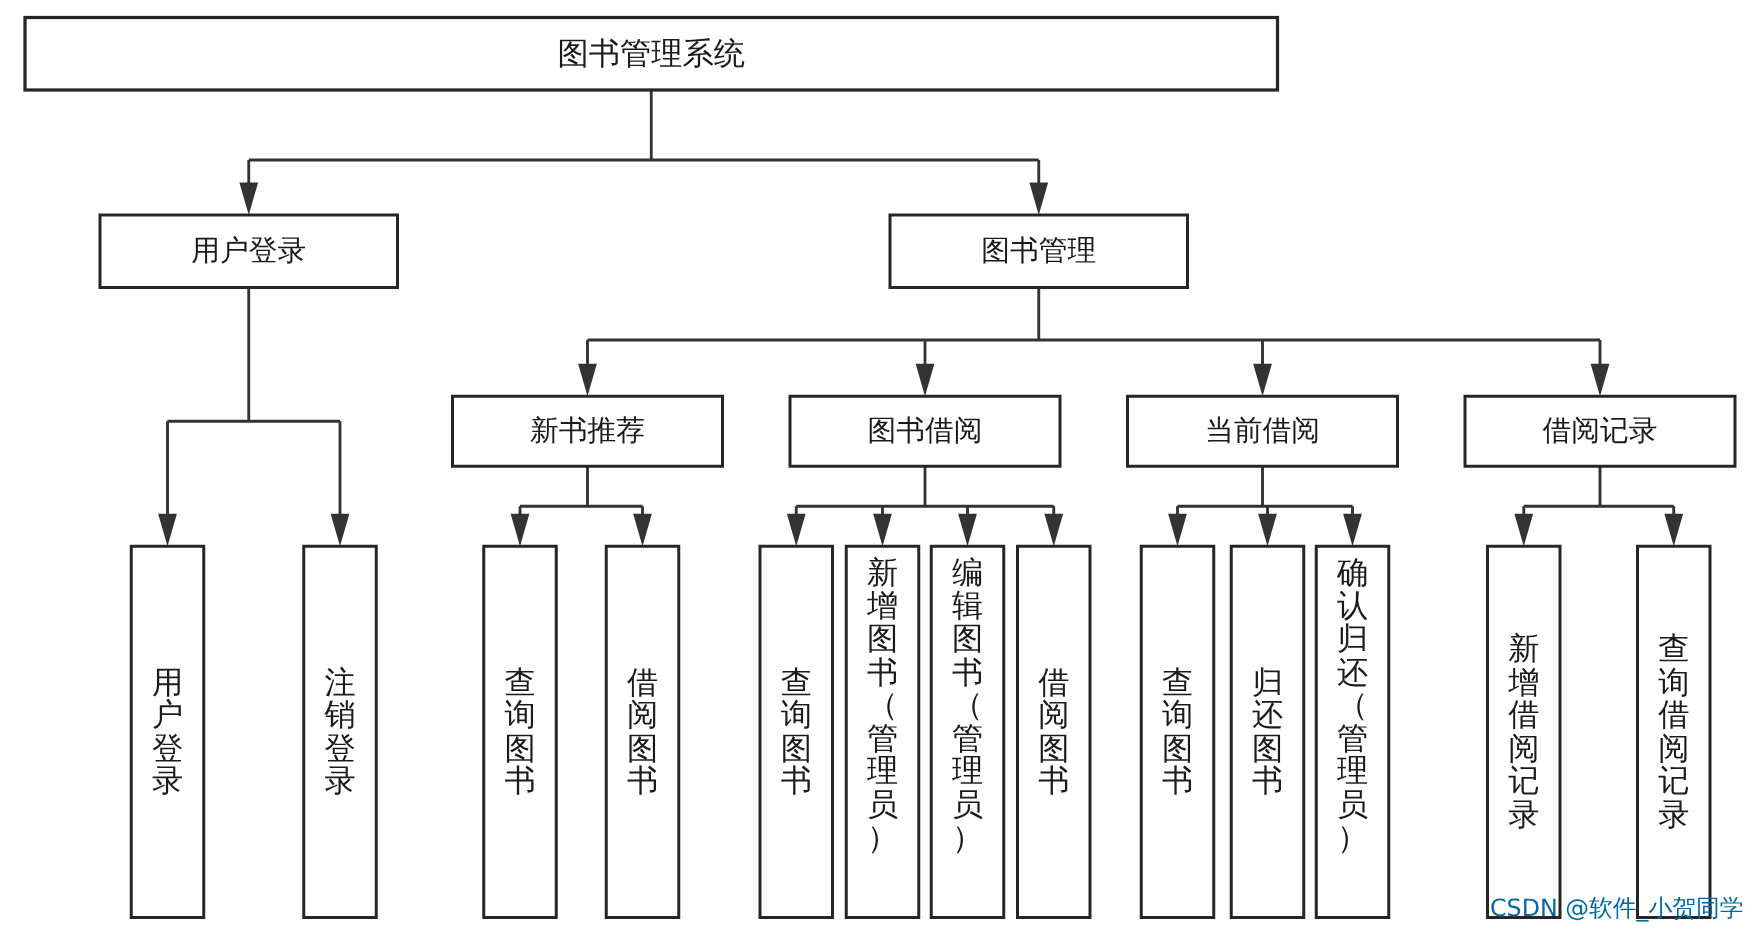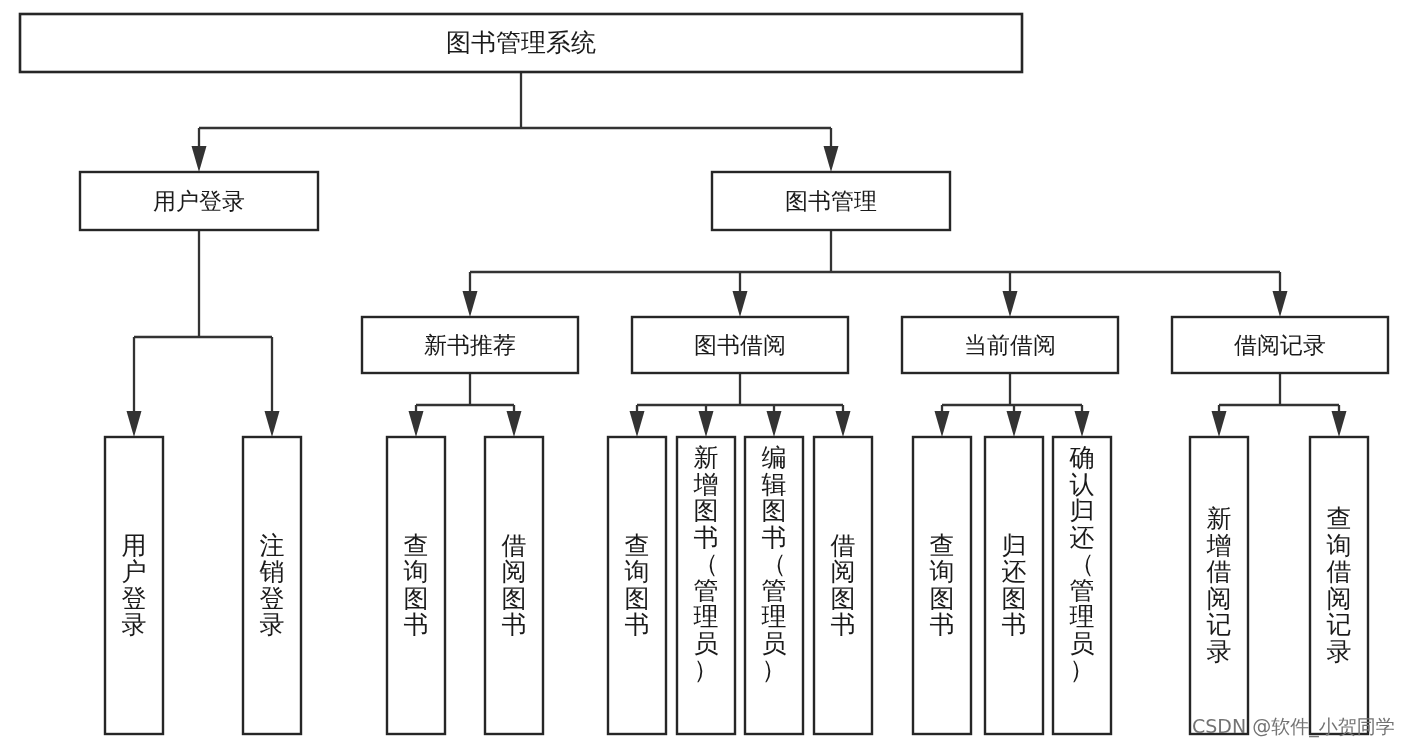--- a/index.html
+++ b/index.html
@@ -73,21 +73,21 @@
   .vlabel-wrap.centered { justify-content: center; }
   .vchar {
     display: block;
     text-align: center;
     width: 1em;
   }
   .watermark {
     position: absolute;
     font-family: "DejaVu Sans", "Liberation Sans", sans-serif;
     font-size: 19px;
-    color: #737373;
+    color: #0369a1;
     white-space: nowrap;
     user-select: none;
   }
 </style>
 </head>
 <body>
 
 <div id="diagram-root">
   <svg id="chart-canvas" viewBox="0 0 1405 747">
     <g id="edge-layer">

